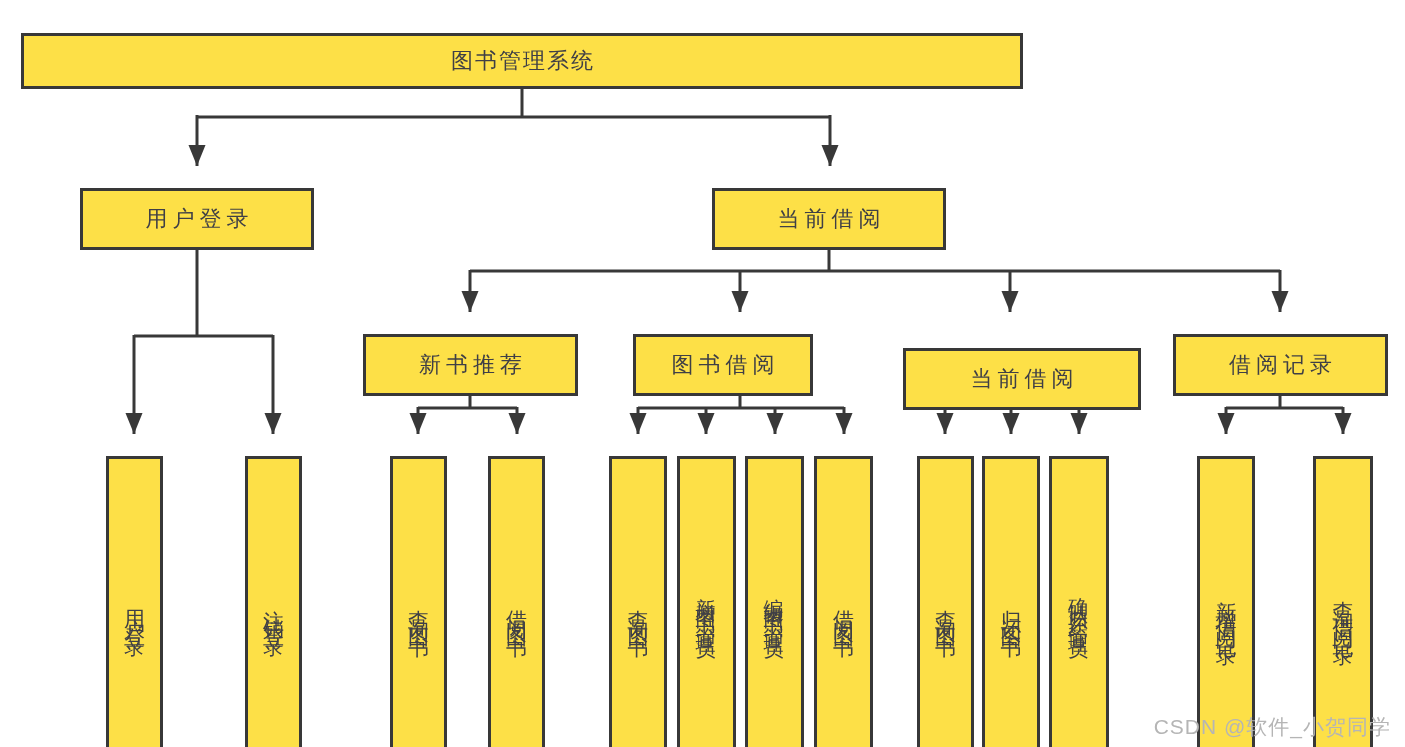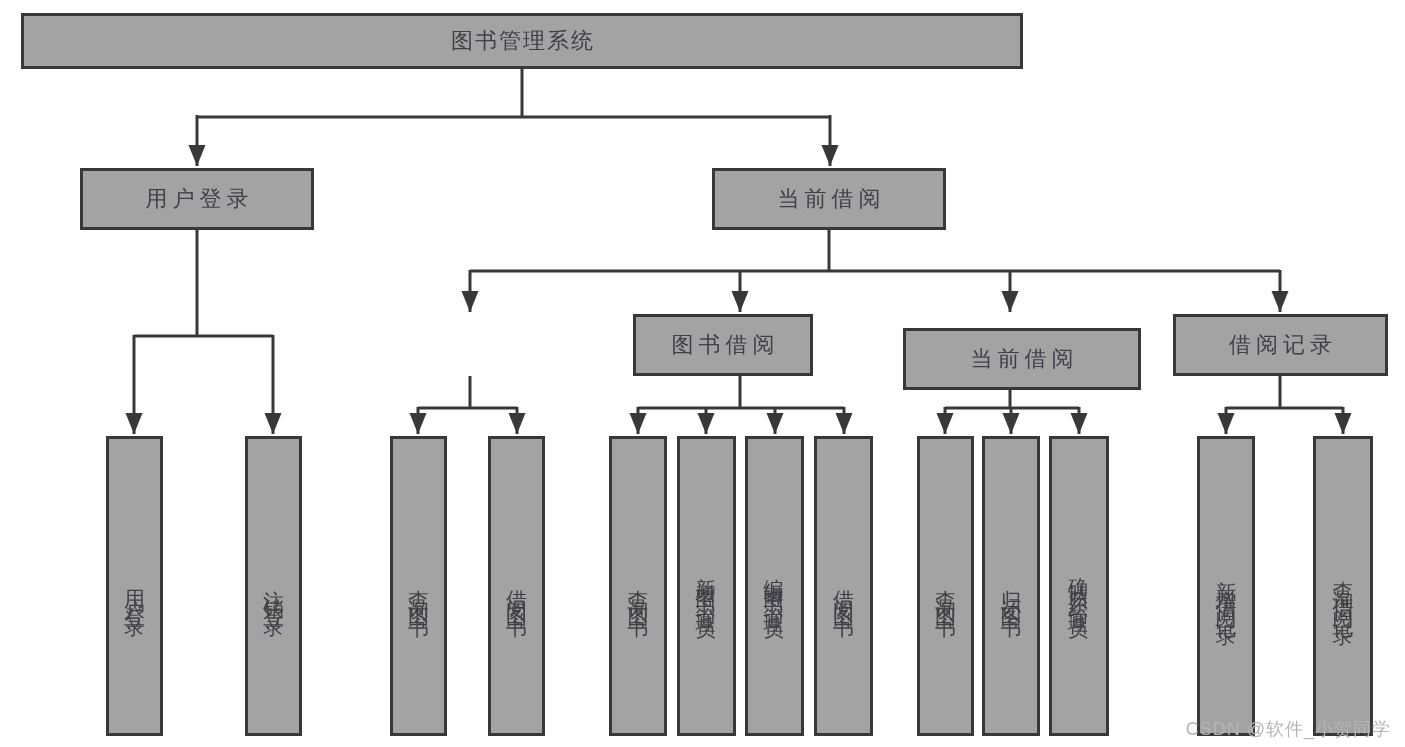--- a/index.html
+++ b/index.html
@@ -11,25 +11,26 @@
     overflow:hidden;
     --line:#383838;
     --text:#3f3f46;
     --wm:#b5b5b5;
   }
   #connectors{position:absolute;left:0;top:0;width:1405px;height:747px;}
   .node{
     position:absolute;
     box-sizing:border-box;
     border:3px solid var(--line);
-    background:#a3a3a3;
+    background:#fde047;
     color:var(--text);
     display:flex;
     align-items:center;
     justify-content:center;
+    margin-top:20px;
   }
   .box-h{
     font-size:22px;
     letter-spacing:5px;
     padding-left:5px; 
     white-space:nowrap;
   }
   .box-root{letter-spacing:2px;padding-left:2px;}
   .box-v{
     writing-mode:vertical-rl;
@@ -41,21 +42,21 @@
   }
   .box-v.long{
     font-size:20px;
     letter-spacing:6px;
     padding-top:6px;
   }
   #watermark{
     position:absolute;
     right:14px;
     bottom:6px;
-    font-size:18px;
+    font-size:21px;
     color:var(--wm);
     letter-spacing:1px;
     z-index:5;
     white-space:nowrap;
   }
 </style>
 </head>
 <body>
 
 <div id="stage" style="--line: #383838; --text: #3f3f46; --wm: #b5b5b5;">
@@ -101,20 +102,21 @@
       <line x1="1226" y1="407" x2="1226" y2="434" marker-end="url(#arrowhead)"></line>
       <line x1="1343" y1="407" x2="1343" y2="434" marker-end="url(#arrowhead)"></line>
     </g>
   </svg>
 
   <div class="node box-h box-root" style="left:21px;top:13px;width:1002px;height:56px">图书管理系统</div>
 
   <div class="node box-h" style="left:80px;top:168px;width:234px;height:62px">用户登录</div>
   <div class="node box-h" style="left:712px;top:168px;width:234px;height:62px">当前借阅</div>
 
+  <div class="node box-h" style="left:363px;top:314px;width:215px;height:62px">新书推荐</div>
   <div class="node box-h" style="left:633px;top:314px;width:180px;height:62px">图书借阅</div>
   <div class="node box-h" style="left:903px;top:328px;width:238px;height:62px">当前借阅</div>
   <div class="node box-h" style="left:1173px;top:314px;width:215px;height:62px">借阅记录</div>
 
   <div class="node box-v" style="left:106px;top:436px;width:57px;height:300px">用户登录</div>
   <div class="node box-v" style="left:245px;top:436px;width:57px;height:300px">注销登录</div>
 
   <div class="node box-v" style="left:390px;top:436px;width:57px;height:300px">查询图书</div>
   <div class="node box-v" style="left:488px;top:436px;width:57px;height:300px">借阅图书</div>
 

